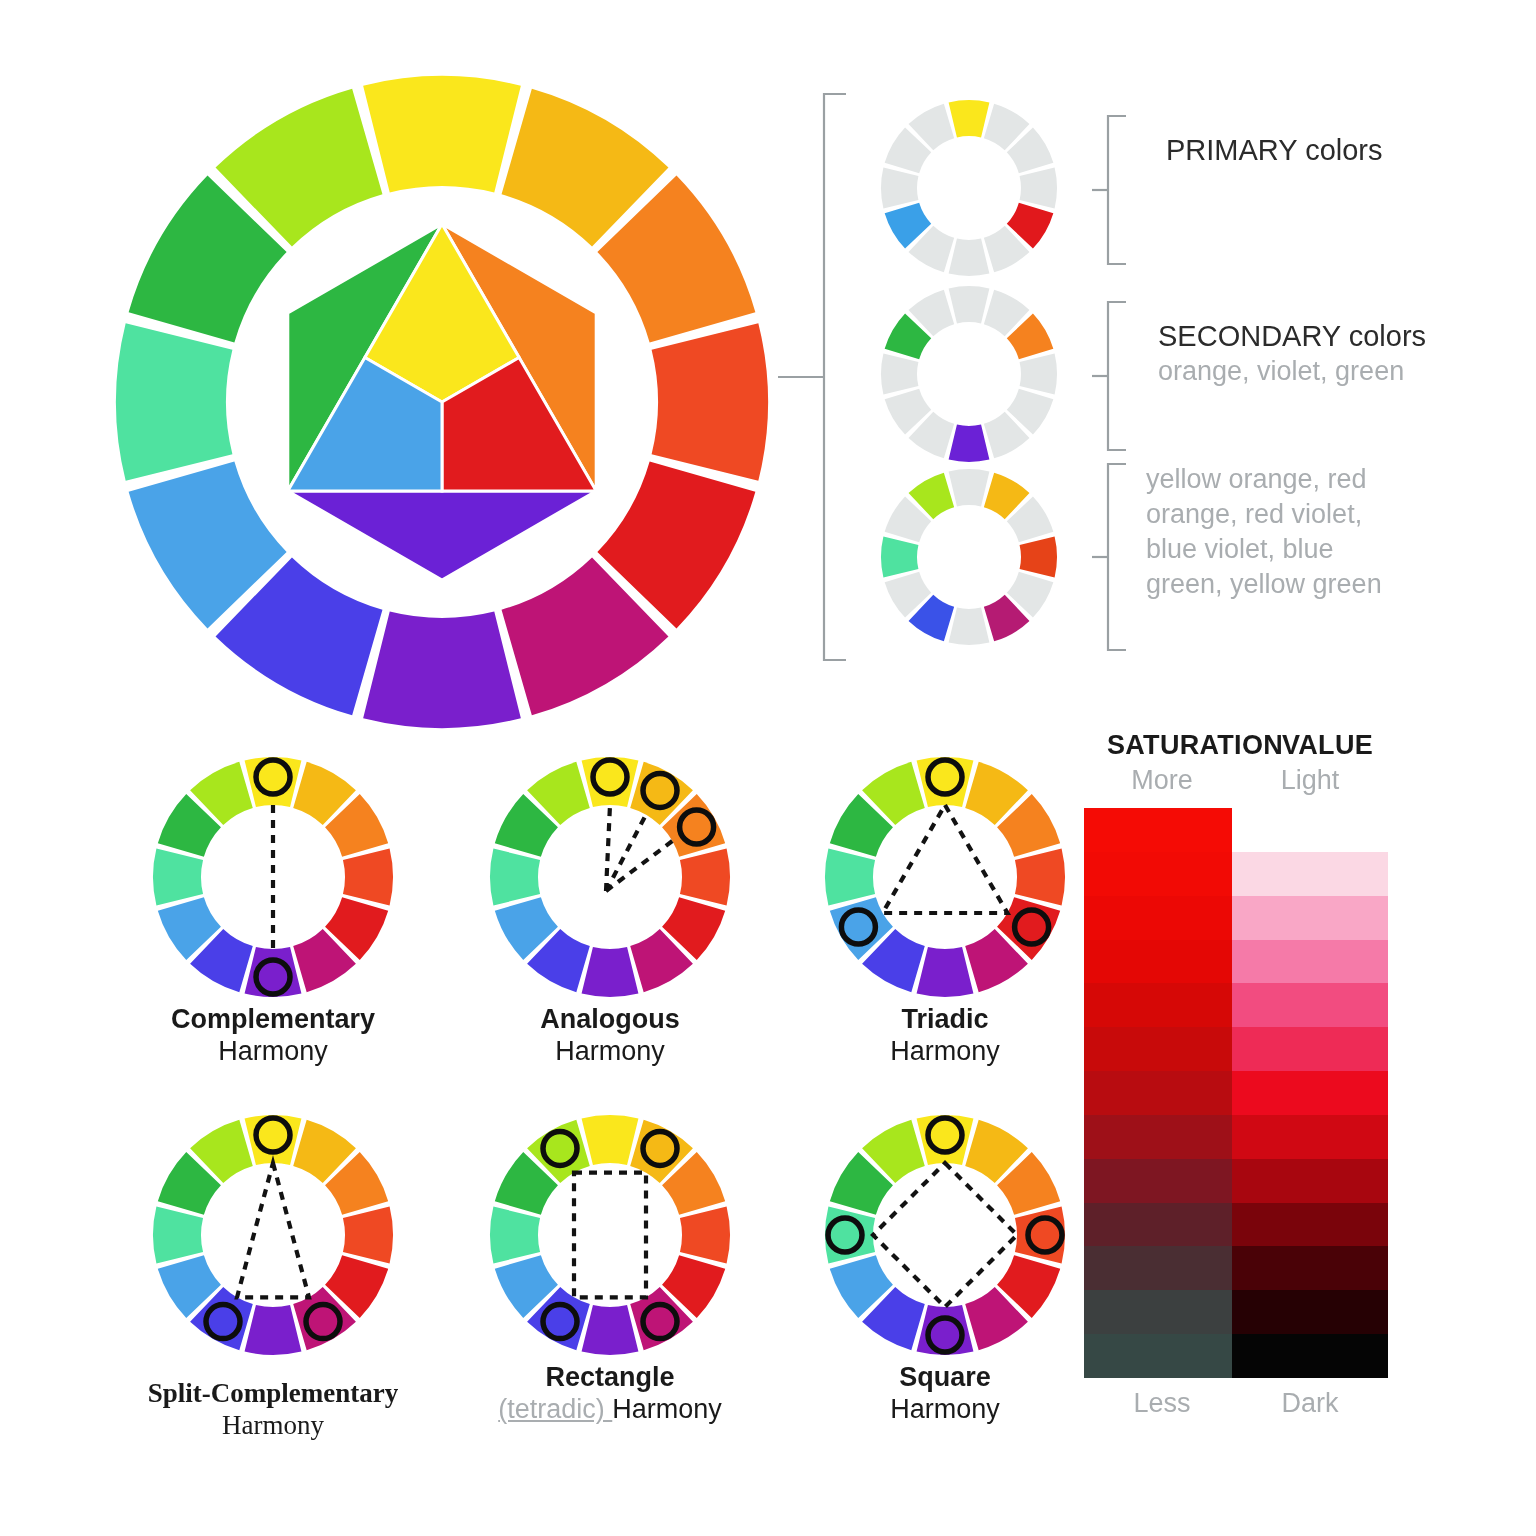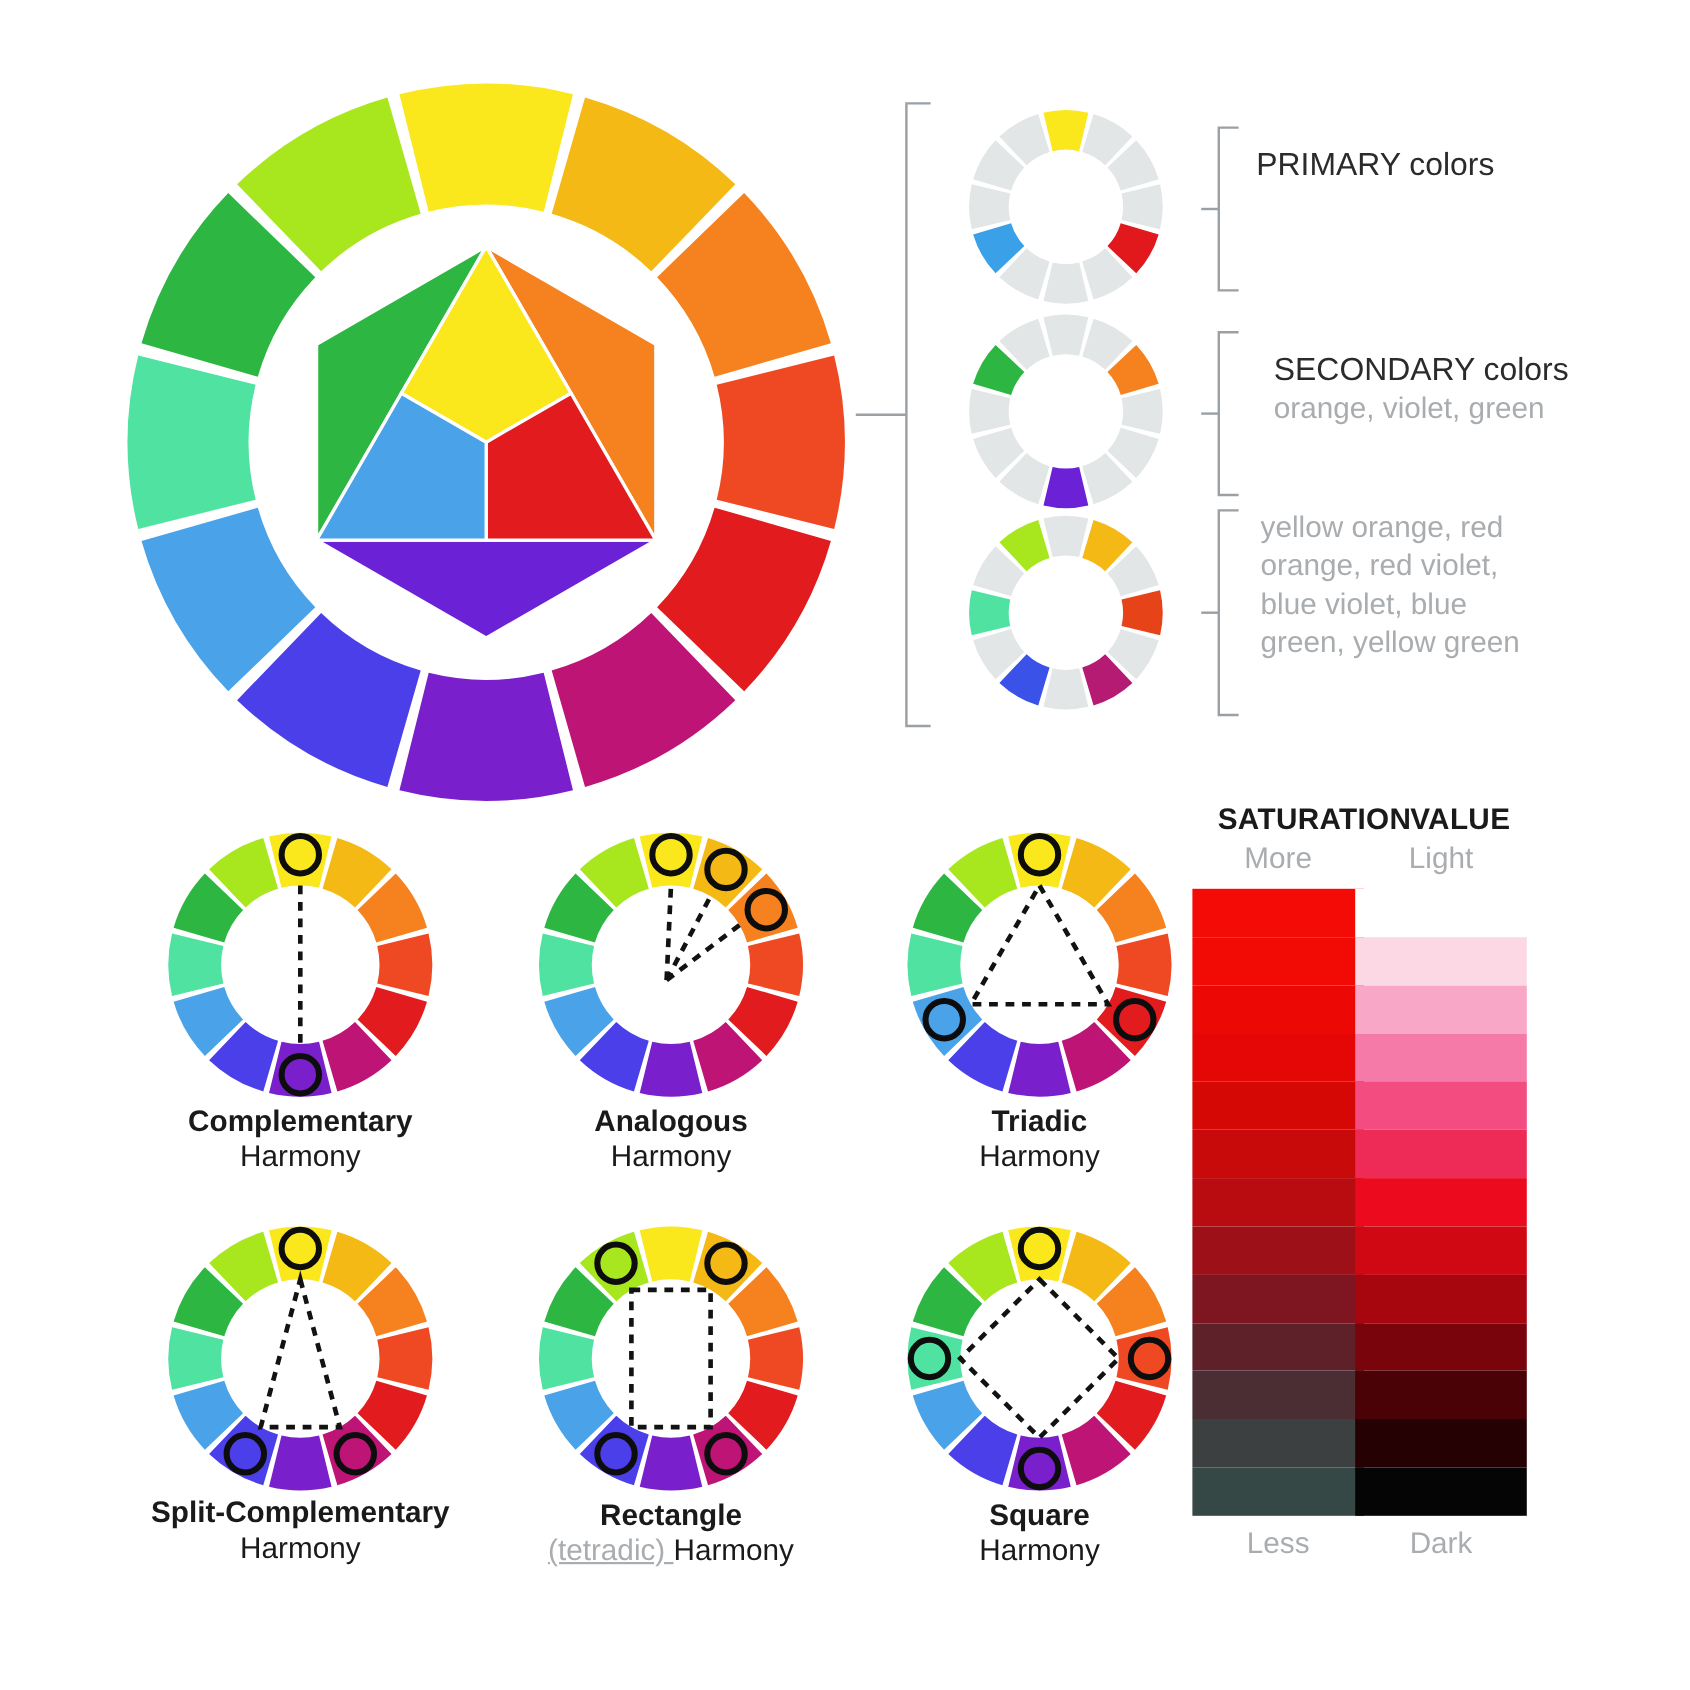--- a/index.html
+++ b/index.html
@@ -76,21 +76,21 @@
           <path d="M34.53629904921077 28.061428954554124 A88 88 0 0 1 69.85942366836233 7.667613447068277 L80.14420489494138 42.16722612781307 A52 52 0 0 0 59.27144943817 54.21811710950926 Z" fill="#E3E6E6"></path>
         </g>
     </svg>
   </div>
   <div class="abs" style="left:218px;top:18px;">
     <svg width="58" height="152">
       <path d="M34 2 L16 2 L16 150 L34 150" fill="none" stroke="#9aa0a3" stroke-width="2.2"></path>
       <path d="M16 76 L0 76" fill="none" stroke="#9aa0a3" stroke-width="2.2"></path>
     </svg>
   </div>
-  <div class="abs" style="left:268px;top:36px;width:300px;">
+  <div class="abs" style="left:292px;top:36px;width:300px;">
     <div class="legend-title">
       <span>PRIMARY</span><span> colors</span>
     </div>
   </div>
 </div>
 
 <div class="abs" style="left:874px;top:282px;width:560px;height:185px;">
   <div class="abs" style="left:0px;top:0px;">
     <svg width="190" height="185" viewBox="0 0 190 185">
       <g id="mini-1">
@@ -246,21 +246,21 @@
       <path d="M91.31999492950547 240.17663503702244 A120 120 0 0 1 42.094110670777 211.7560575091482 L75.2564664024662 177.0536345054889 A72 72 0 0 0 104.79199695770328 194.10598102221346 Z" fill="#4A3FE8"></path>
       <path d="M38.24394249085179 207.905889329223 A120 120 0 0 1 9.82336496297755 158.68000507049445 L55.89401897778653 145.20800304229667 A72 72 0 0 0 72.94636549451107 174.7435335975338 Z" fill="#4AA3E8"></path>
       <path d="M8.414105600282468 153.42057752787423 A120 120 0 0 1 8.414105600282468 96.57942247212574 L55.04846336016948 107.94765348327545 A72 72 0 0 0 55.04846336016948 142.05234651672453 Z" fill="#4FE2A0"></path>
       <path d="M9.823364962977564 91.31999492950547 A120 120 0 0 1 38.243942490851765 42.09411067077704 L72.94636549451107 75.25646640246623 A72 72 0 0 0 55.894018977786544 104.79199695770328 Z" fill="#2DB742"></path>
       <path d="M42.09411067077701 38.24394249085179 A120 120 0 0 1 91.31999492950544 9.823364962977578 L104.79199695770326 55.894018977786544 A72 72 0 0 0 75.2564664024662 72.94636549451107 Z" fill="#A8E61D"></path>
       <path d="M125.0 53.0 L161.0 187.4 L89.0 187.4 Z" stroke="#121212" stroke-width="4.2" stroke-dasharray="8 7" fill="none" stroke-linecap="butt"></path>
       <circle cx="125" cy="25" r="17" fill="none" stroke="#0d0d0d" stroke-width="5.5"></circle>
       <circle cx="175" cy="211.60254037844385" r="17" fill="none" stroke="#0d0d0d" stroke-width="5.5"></circle>
       <circle cx="75.00000000000003" cy="211.60254037844388" r="17" fill="none" stroke="#0d0d0d" stroke-width="5.5"></circle>
     </svg>
-  <div class="harmony-cap abs" style="left:-5px;top:250px;">
+  <div class="harmony-cap abs" style="left:-5px;top:268px;font-family:Liberation Serif, serif;">
     <div class="l1">Split-Complementary</div>
     <div class="l2">Harmony</div>
   </div>
 </div>
 
 <div class="abs" style="left:465px;top:1110px;width:290px;height:340px;">
   <svg width="250" height="250" viewBox="0 0 250 250" id="harm-4" style="margin-left:20px;">
       <path d="M96.57942247212577 8.414105600282468 A120 120 0 0 1 153.4205775278743 8.414105600282468 L142.05234651672455 55.04846336016948 A72 72 0 0 0 107.94765348327546 55.04846336016948 Z" fill="#FAE71C"></path>
       <path d="M158.68000507049453 9.823364962977564 A120 120 0 0 1 207.905889329223 38.24394249085181 L174.7435335975338 72.94636549451108 A72 72 0 0 0 145.20800304229672 55.894018977786544 Z" fill="#F5B915"></path>
       <path d="M211.75605750914818 42.094110670776985 A120 120 0 0 1 240.17663503702244 91.31999492950547 L194.10598102221346 104.79199695770328 A72 72 0 0 0 177.0536345054889 75.2564664024662 Z" fill="#F5821F"></path>

